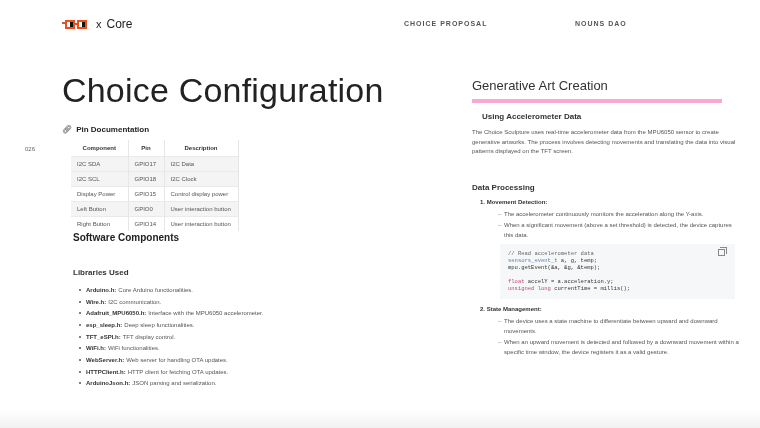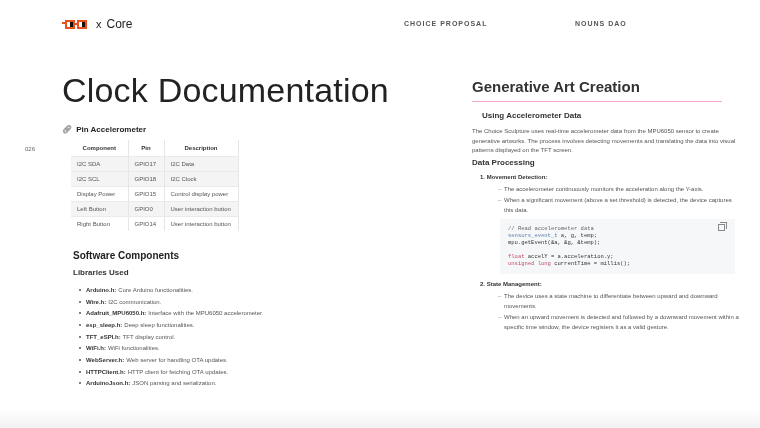--- a/index.html
+++ b/index.html
@@ -22,31 +22,31 @@
   .side-num { position: absolute; left: 25px; top: 146px; font-size: 6px; color: #666; }
   .pin-heading { position: absolute; left: 62px; top: 125px; font-size: 8px; font-weight: bold; color: #222; display: flex; align-items: center; gap: 4px; }
   .link-icon { font-size: 8px; color: #888; }
   table.pins { position: absolute; left: 71px; top: 140px; border-collapse: collapse; font-size: 6px; color: #555; }
   table.pins th { font-weight: bold; color: #333; height: 16px; padding: 0 6px; text-align: center; border-right: 1px solid #e6e6e6; }
   table.pins td { height: 15px; padding: 0 6px; border-right: 1px solid #e6e6e6; border-top: 1px solid #eaeaea; }
   table.pins tr.alt td { background: #f4f4f4; }
   table.pins td.c1 { width: 57px; }
   table.pins td.c2 { width: 36px; }
   table.pins td.c3 { width: 74px; }
-  .h-soft { position: absolute; left: 73px; top: 250px; font-size: 10px; font-weight: bold; color: #222; }
+  .h-soft { position: absolute; left: 73px; top: 232px; font-size: 10px; font-weight: bold; color: #222; }
   .h-libs { position: absolute; left: 73px; top: 268px; font-size: 8px; font-weight: bold; color: #333; }
   ul.libs { position: absolute; left: 79px; top: 284px; list-style: none; font-size: 6px; color: #555; }
   ul.libs li { height: 11.7px; display: flex; align-items: center; }
   ul.libs li .dot { width: 2px; height: 2px; background: #555; border-radius: 50%; margin-right: 5px; }
   ul.libs li b { color: #333; margin-right: 2px; }
   .right { position: absolute; left: 472px; top: 78px; width: 270px; }
-  .h-gen { font-size: 15px; font-weight: bold; color: #333; padding-bottom: 6px; border-bottom: 1px solid #f9a8d4; width: 250px; }
+  .h-gen { font-size: 13px; font-weight: normal; color: #333; padding-bottom: 6px; border-bottom: 4px solid #f9a8d4; width: 250px; }
   .h-acc { font-size: 8px; font-weight: bold; color: #333; margin-top: 9px; margin-left: 10px; }
   .p-acc { font-size: 6px; color: #555; line-height: 9.5px; margin-top: 7px; width: 270px; }
-  .h-dp { font-size: 8px; font-weight: bold; color: #333; margin-top: 2px; }
+  .h-dp { font-size: 8px; font-weight: bold; color: #333; margin-top: 26px; }
   .step { font-size: 6px; color: #333; font-weight: bold; margin-top: 7px; margin-left: 8px; }
   ul.sub { list-style: none; margin-left: 26px; margin-top: 5px; font-size: 6px; color: #555; }
   ul.sub li { display: flex; line-height: 9.5px; margin-bottom: 2px; }
   ul.sub li .dash { width: 6px; flex: none; color: #888; }
   .code { margin-left: 28px; margin-top: 4px; background: #f6f7f8; width: 235px; height: 55px; position: relative; padding: 6px 8px; font-family: "Liberation Mono", monospace; font-size: 5.5px; line-height: 7.2px; color: #333; }
   .code .cm { color: #666; }
   .code .ty { color: #5c7fb0; }
   .code .kw { color: #c0506a; }
   .code .gap { height: 6px; }
   .copy-icon { position: absolute; right: 10px; top: 5px; width: 7px; height: 7px; border: 1px solid #888; }
@@ -70,27 +70,27 @@
           <div class="b"></div>
         </div>
     </div>
     <span class="logo-x">x</span>
     <span class="logo-name">Core</span>
   </div>
   <a class="nav n1">CHOICE PROPOSAL</a>
   <a class="nav n2">NOUNS DAO</a>
 </div>
 
-<h1 class="page-title">Clock Documentation</h1>
+<h1 class="page-title">Choice Configuration</h1>
 
 <div class="side-num">026</div>
 
 <div class="pin-heading">
   <span class="link-icon">🔗︎</span>
-  <span>Pin Accelerometer</span>
+  <span>Pin Documentation</span>
 </div>
 
 <table class="pins">
   <tbody>
       <tr>
     <th>Component</th>
     <th>Pin</th>
     <th>Description</th>
   </tr>
   <tr class="alt">

